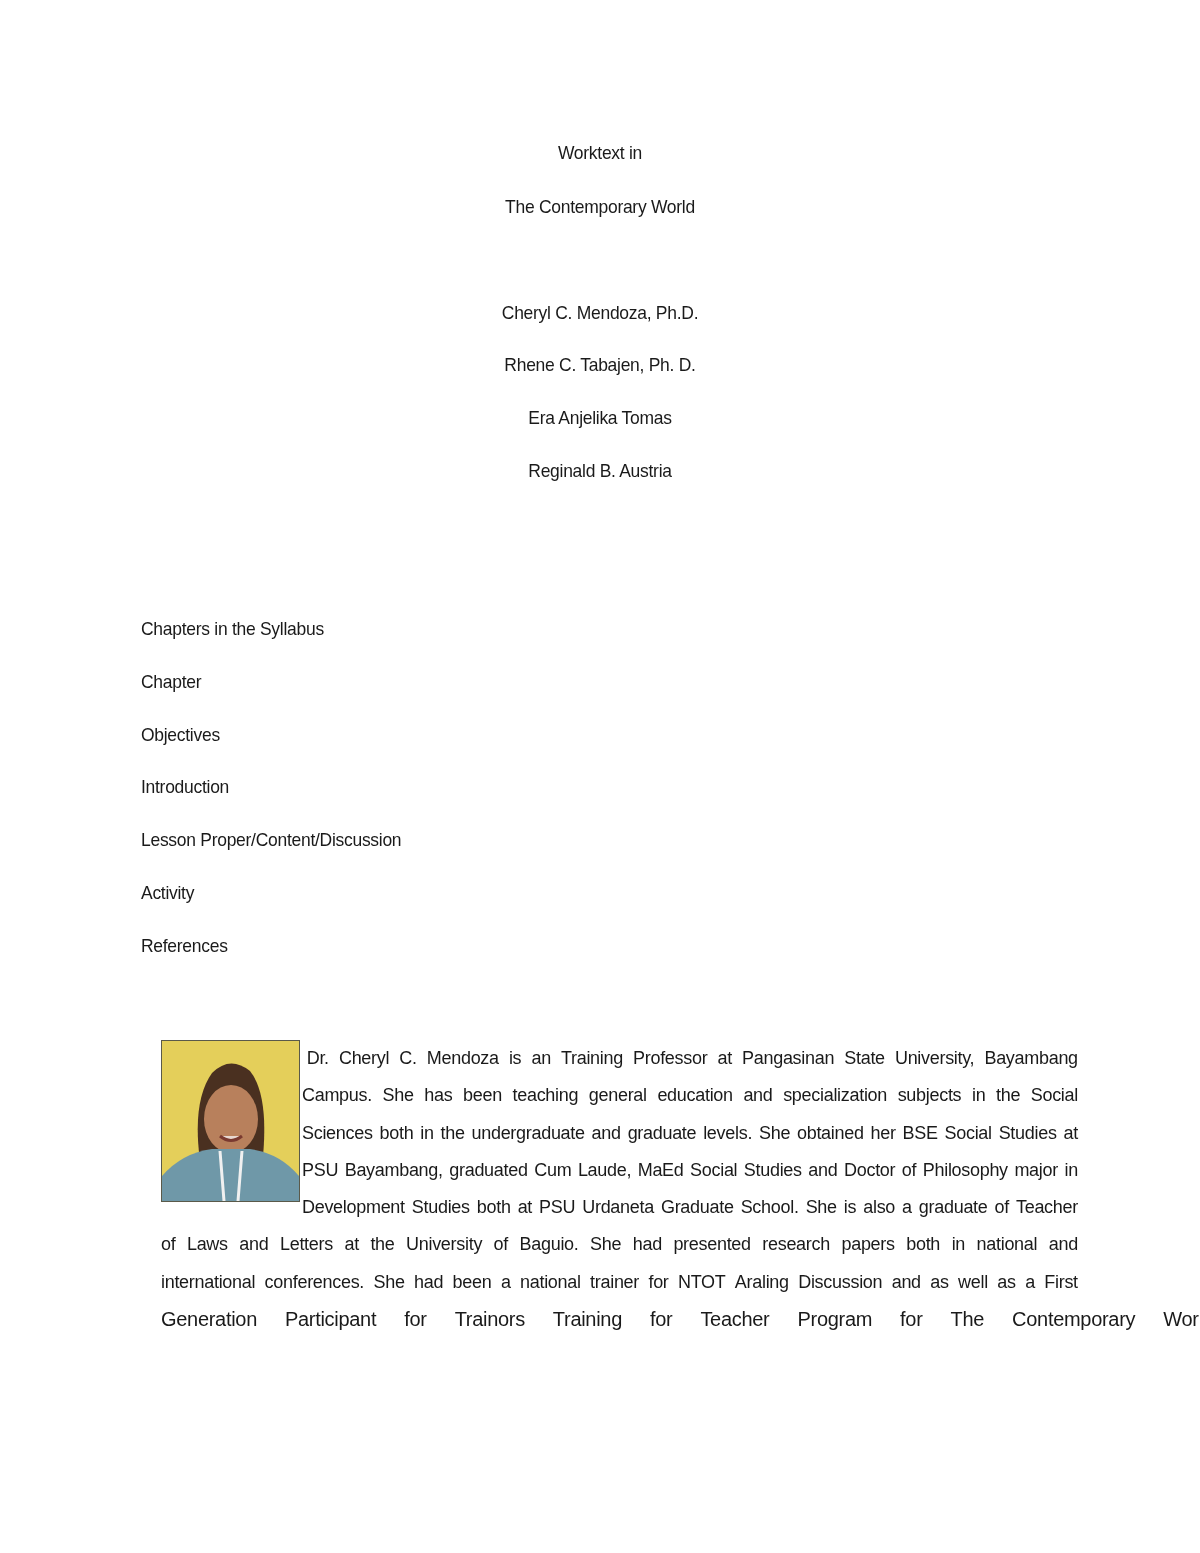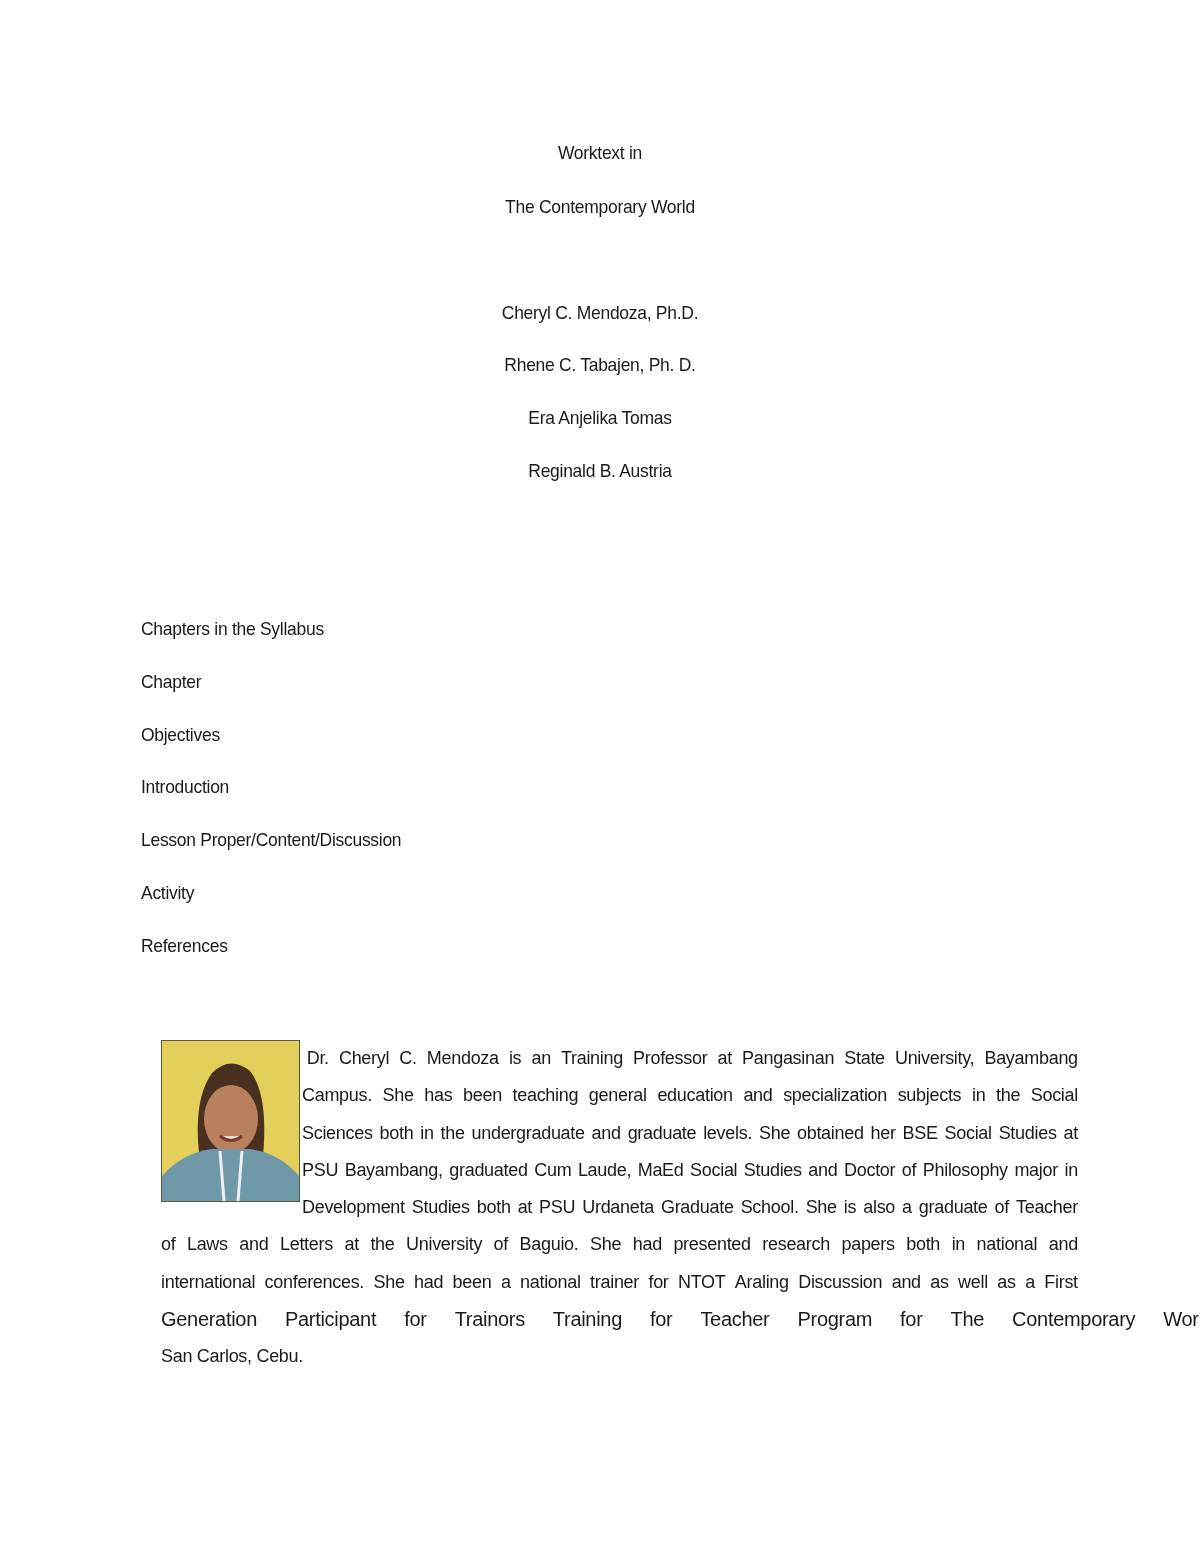--- a/index.html
+++ b/index.html
@@ -195,18 +195,15 @@
         <span>Program</span>
         <span>for</span>
         <span>The</span>
         <span>Contemporary</span>
         <span>World</span>
         <span>held</span>
         <span>at</span>
         <span>University</span>
         <span>of</span>
       </div>
-    <div class="bio-line last" style="font-size: 18px;">
-        <span>San Carlos, Cebu.</span>
-      </div>
   </div>
 
 </div>
 
 </body></html>

